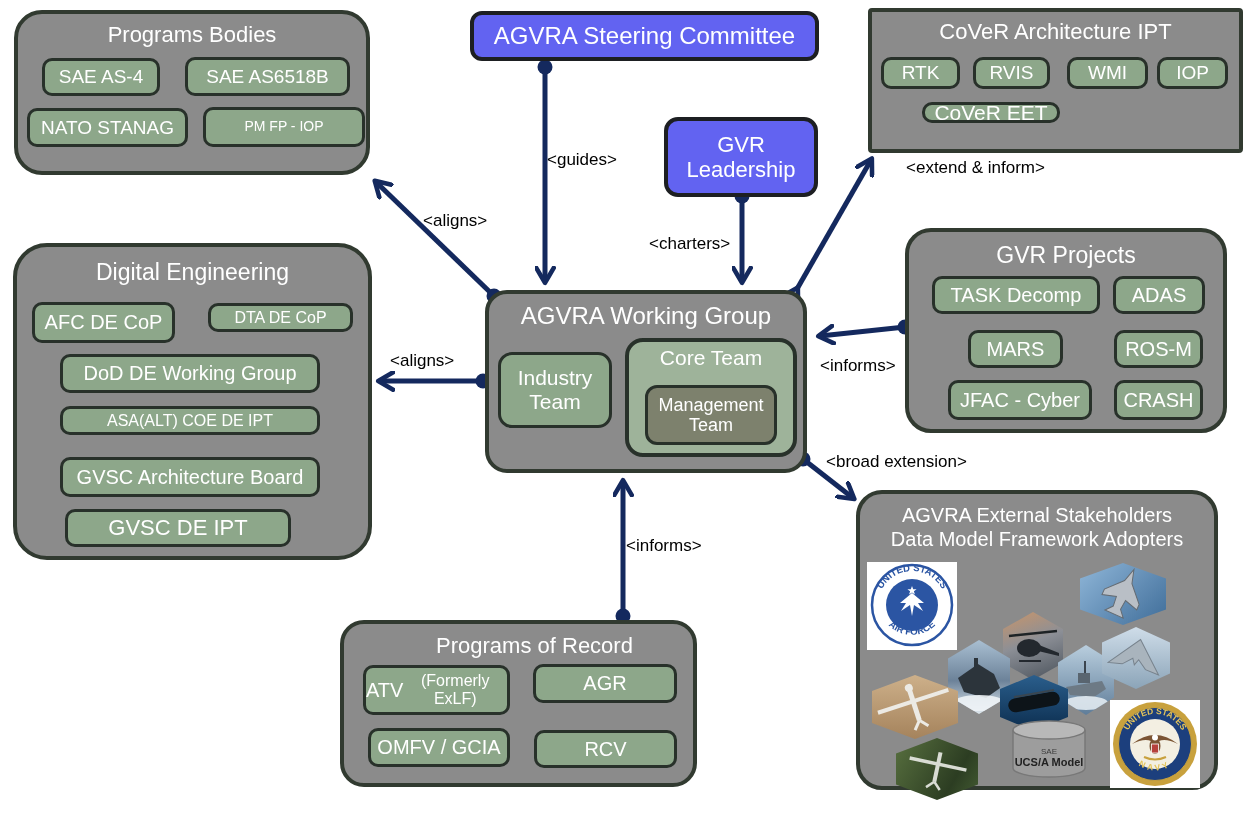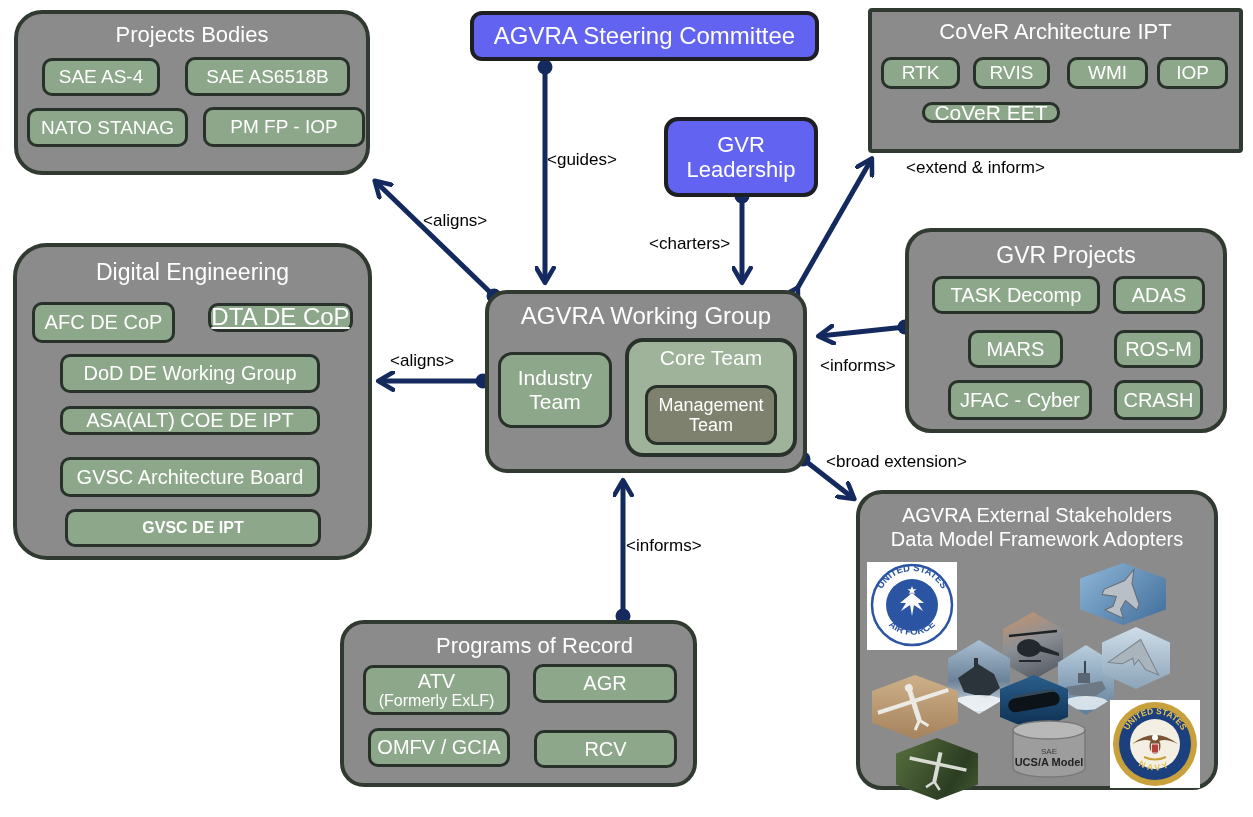--- a/index.html
+++ b/index.html
@@ -53,48 +53,48 @@
   <div class="edge-label" style="left:547px;top:150px;">&lt;guides&gt;</div>
   <div class="edge-label" style="left:649px;top:234px;">&lt;charters&gt;</div>
   <div class="edge-label" style="left:423px;top:211px;">&lt;aligns&gt;</div>
   <div class="edge-label" style="left:906px;top:158px;">&lt;extend &amp; inform&gt;</div>
   <div class="edge-label" style="left:390px;top:351px;">&lt;aligns&gt;</div>
   <div class="edge-label" style="left:820px;top:356px;">&lt;informs&gt;</div>
   <div class="edge-label" style="left:626px;top:536px;">&lt;informs&gt;</div>
   <div class="edge-label" style="left:826px;top:452px;">&lt;broad extension&gt;</div>
 
   <div class="group" style="left:14px;top:10px;width:356px;height:165px;border-radius:28px;">
-    <div class="group-title" style="top:8px;font-size:22px;">Projects Bodies</div>
+    <div class="group-title" style="top:8px;font-size:22px;">Programs Bodies</div>
     <div class="chip" style="left:24px;top:44px;width:118px;height:38px;font-size:19px;">SAE AS-4</div>
     <div class="chip" style="left:167px;top:43px;width:165px;height:39px;font-size:19px;">SAE AS6518B</div>
     <div class="chip" style="left:9px;top:94px;width:161px;height:39px;font-size:19px;">NATO STANAG</div>
-    <div class="chip" style="left:185px;top:93px;width:162px;height:40px;font-size:19px;">PM FP - IOP</div>
+    <div class="chip" style="left:185px;top:93px;width:162px;height:40px;font-size:14px;">PM FP - IOP</div>
   </div>
 
   <div class="blue-box" style="left:470px;top:11px;width:349px;height:50px;border-radius:12px;font-size:24px;">AGVRA Steering Committee</div>
 
   <div class="group" style="left:868px;top:8px;width:375px;height:145px;border-radius:4px;">
     <div class="group-title" style="top:7px;font-size:22px;">CoVeR Architecture IPT</div>
     <div class="chip" style="left:9px;top:45px;width:79px;height:32px;font-size:19px;">RTK</div>
     <div class="chip" style="left:101px;top:45px;width:77px;height:32px;font-size:19px;">RVIS</div>
     <div class="chip" style="left:195px;top:45px;width:81px;height:32px;font-size:19px;">WMI</div>
     <div class="chip" style="left:285px;top:45px;width:71px;height:32px;font-size:19px;">IOP</div>
     <div class="chip" style="left:50px;top:90px;width:138px;height:21px;font-size:21px;">CoVeR EET</div>
   </div>
 
   <div class="blue-box" style="left:664px;top:117px;width:154px;height:80px;border-radius:14px;font-size:22px;padding:12px 12px;">GVR Leadership</div>
 
   <div class="group" style="left:13px;top:243px;width:359px;height:317px;border-radius:34px;">
     <div class="group-title" style="top:12px;font-size:23px;">Digital Engineering</div>
     <div class="chip" style="left:15px;top:55px;width:143px;height:41px;font-size:20px;">AFC DE CoP</div>
-    <div class="chip" style="left:191px;top:56px;width:145px;height:29px;font-size:24px;text-decoration:underline;">DTA DE CoP</div>
+    <div class="chip" style="left:191px;top:56px;width:145px;height:29px;font-size:16px;">DTA DE CoP</div>
     <div class="chip" style="left:43px;top:107px;width:260px;height:39px;font-size:20px;">DoD DE Working Group</div>
-    <div class="chip" style="left:43px;top:159px;width:260px;height:29px;font-size:20px;">ASA(ALT) COE DE IPT</div>
+    <div class="chip" style="left:43px;top:159px;width:260px;height:29px;font-size:16px;">ASA(ALT) COE DE IPT</div>
     <div class="chip" style="left:43px;top:210px;width:260px;height:40px;font-size:20px;">GVSC Architecture Board</div>
-    <div class="chip" style="left:48px;top:262px;width:256px;height:38px;font-size:16px;font-weight:bold;">GVSC DE IPT</div>
+    <div class="chip" style="left:48px;top:262px;width:226px;height:38px;font-size:22px;">GVSC DE IPT</div>
   </div>
 
   <div class="group" style="left:485px;top:290px;width:322px;height:183px;border-radius:22px;">
     <div class="group-title" style="top:8px;font-size:24px;">AGVRA Working Group</div>
     <div class="chip" style="left:9px;top:58px;width:114px;height:76px;font-size:21px;border-radius:14px;padding:0 8px;">Industry Team</div>
     <div style="position:absolute;left:136px;top:44px;width:172px;height:119px;background:#9eb39a;border:4px solid #28312a;border-radius:18px;box-sizing:border-box;">
       <div class="group-title" style="top:4px;font-size:21px;">Core Team</div>
       <div class="chip" style="left:16px;top:43px;width:132px;height:60px;font-size:18px;background:#7d816d;border-radius:12px;padding:0 6px;">Management Team</div>
     </div>
   </div>
@@ -104,21 +104,21 @@
     <div class="chip" style="left:23px;top:44px;width:168px;height:38px;font-size:20px;">TASK Decomp</div>
     <div class="chip" style="left:204px;top:44px;width:92px;height:38px;font-size:20px;">ADAS</div>
     <div class="chip" style="left:59px;top:98px;width:95px;height:38px;font-size:20px;">MARS</div>
     <div class="chip" style="left:205px;top:98px;width:89px;height:38px;font-size:20px;">ROS-M</div>
     <div class="chip" style="left:39px;top:148px;width:144px;height:40px;font-size:20px;">JFAC - Cyber</div>
     <div class="chip" style="left:205px;top:148px;width:89px;height:40px;font-size:20px;">CRASH</div>
   </div>
 
   <div class="group" style="left:340px;top:620px;width:357px;height:167px;border-radius:24px;">
     <div class="group-title" style="top:9px;font-size:22px;padding-left:32px;">Programs of Record</div>
-    <div class="chip" style="left:19px;top:41px;width:147px;height:50px;font-size:20px;flex-direction:column;">
+    <div class="chip" style="left:19px;top:41px;width:147px;height:50px;font-size:20px;flex-direction:row;">
       <div>ATV</div>
       <div style="font-size:16px;">(Formerly ExLF)</div>
     </div>
     <div class="chip" style="left:189px;top:40px;width:144px;height:39px;font-size:20px;">AGR</div>
     <div class="chip" style="left:24px;top:104px;width:142px;height:39px;font-size:20px;">OMFV / GCIA</div>
     <div class="chip" style="left:190px;top:106px;width:143px;height:38px;font-size:20px;">RCV</div>
   </div>
 
   <div class="group" style="left:856px;top:490px;width:362px;height:300px;border-radius:26px;">
     <div class="group-title" style="top:10px;font-size:20px;">AGVRA External Stakeholders</div>

